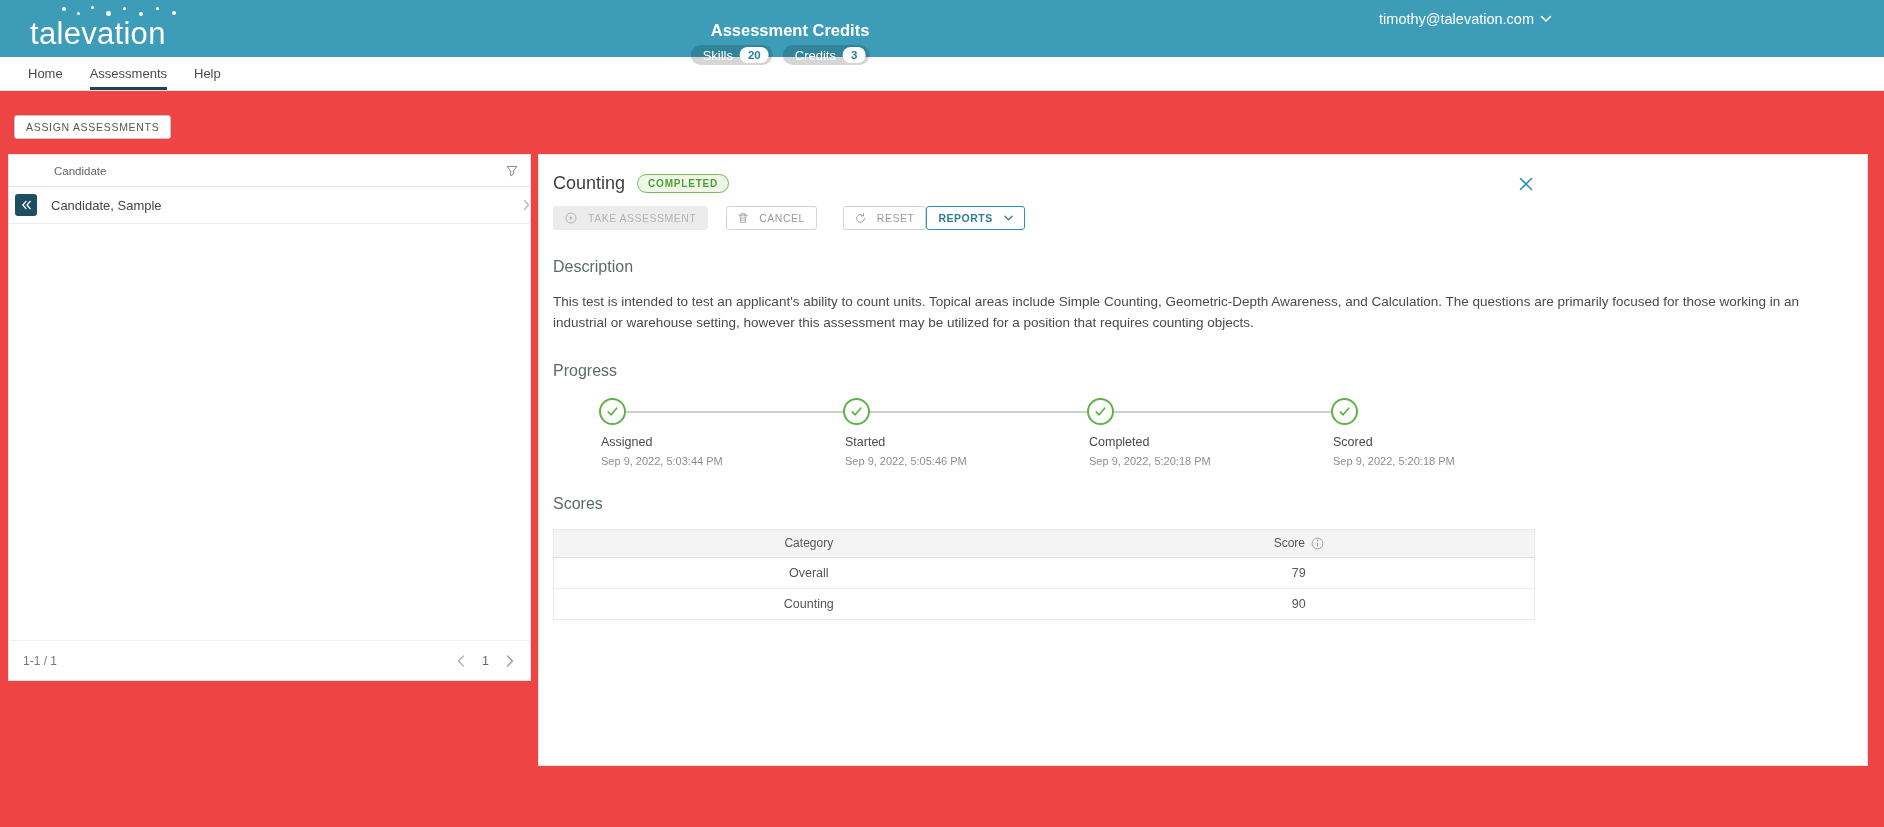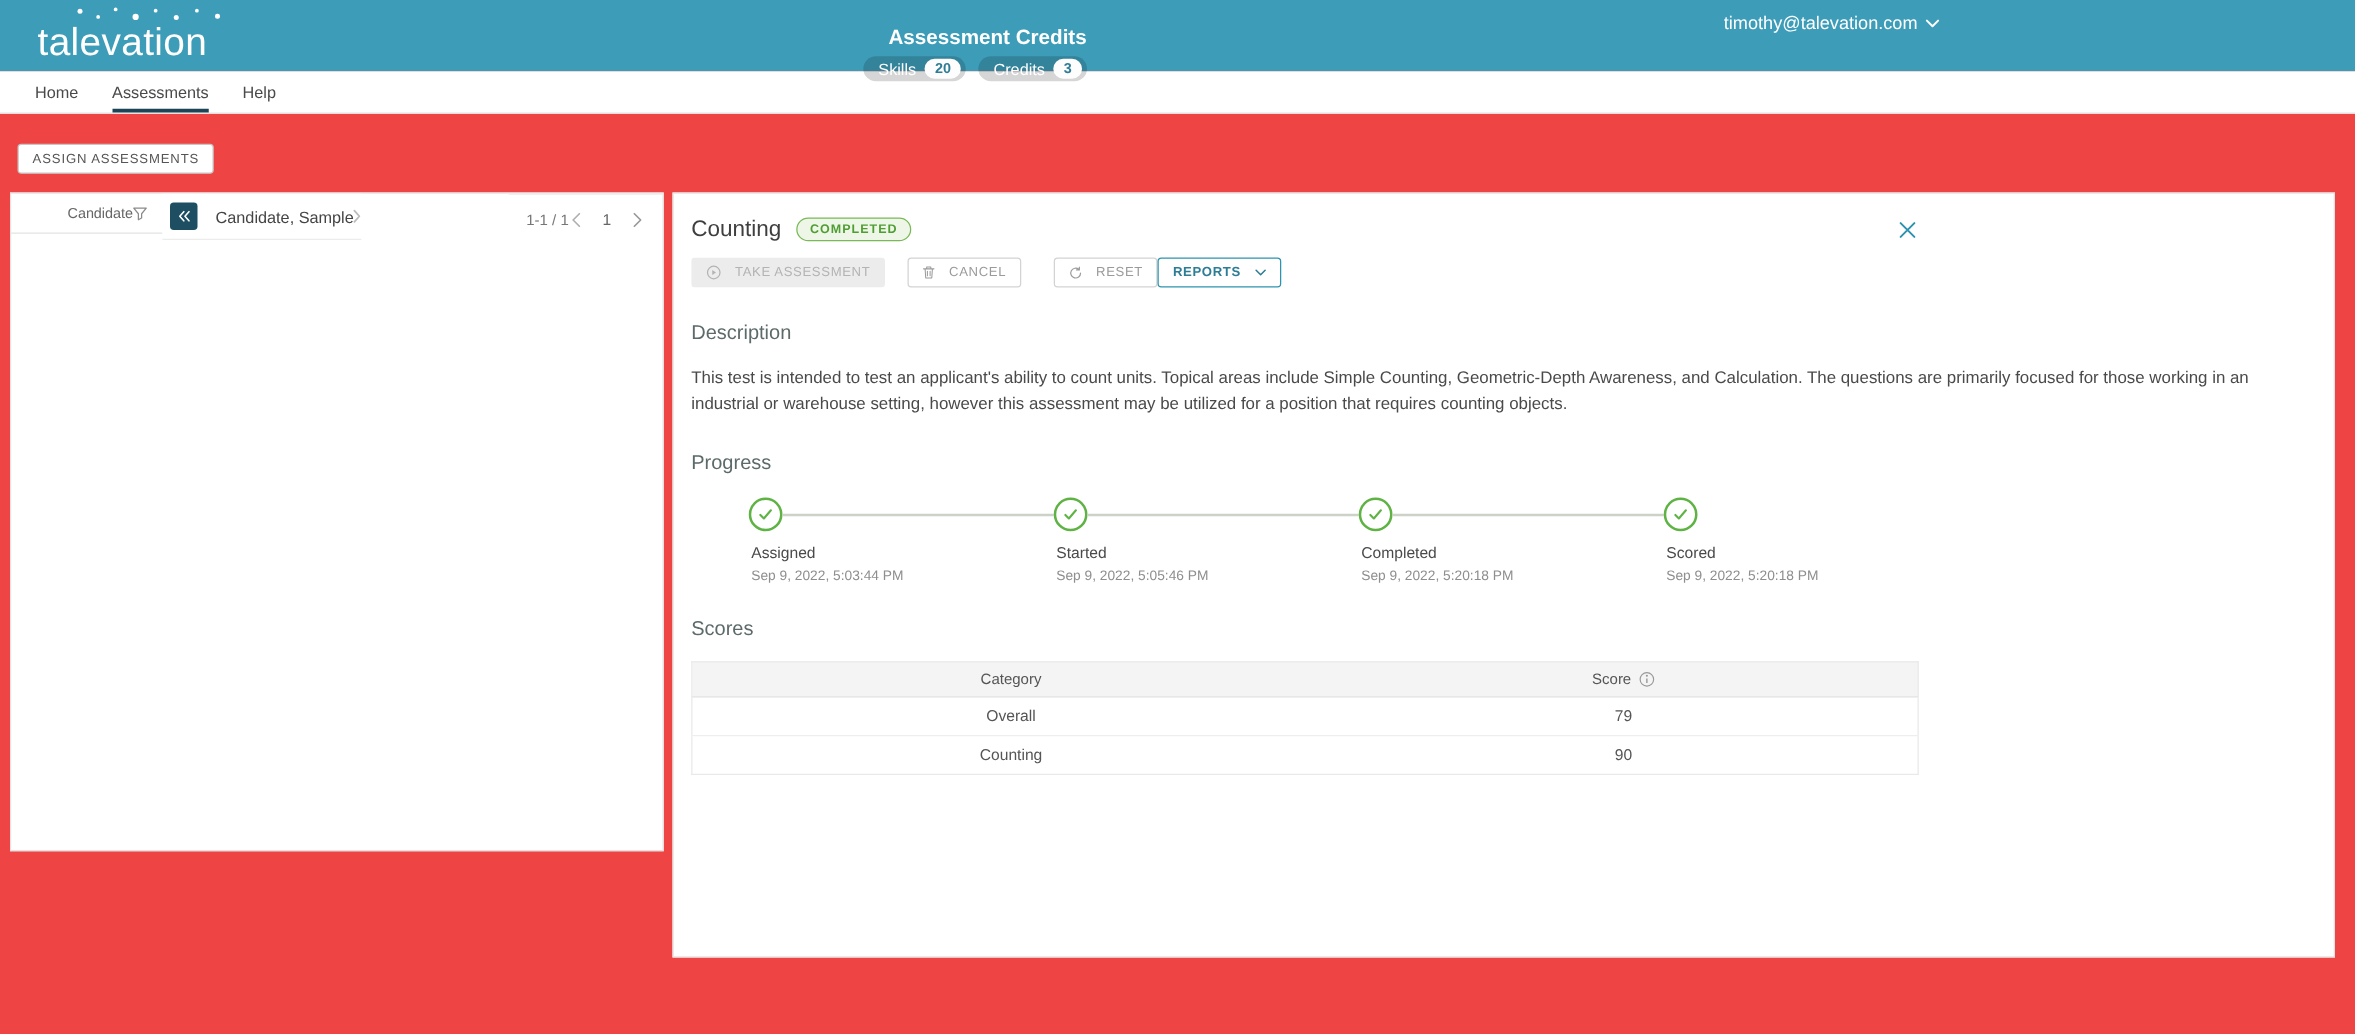--- a/index.html
+++ b/index.html
@@ -24,21 +24,21 @@
   .nav { height:34px; background:#fff; border-bottom:1px solid #e2e2e2; display:flex; align-items:stretch; padding-left:28px; }
   .tab { margin-right:27px; padding:9px 0 0; font-size:13px; color:#4a4a4a; border-bottom:3px solid transparent; cursor:pointer; }
   .tab.active { border-bottom-color:#1d4456; }
 
   
   .content { padding:24px 16px 0 8px; }
   .assign-btn { margin-left:6px; background:#fff; border:1px solid #c6c6c6; border-radius:3px; color:#555; font-size:10.5px; letter-spacing:0.7px; padding:5px 11px; cursor:pointer; font-family:inherit; }
   .panels { display:flex; gap:7px; margin-top:15px; align-items:flex-start; }
 
   
-  .left-panel { width:523px; height:527px; background:#fff; border:1px solid #e3e3e3; display:flex; flex-direction:row; }
+  .left-panel { width:523px; height:527px; background:#fff; border:1px solid #e3e3e3; display:flex; flex-direction:column; }
   .lp-header { height:32px; border-bottom:1px solid #e3e3e3; display:flex; align-items:center; padding:0 12px 0 45px; font-size:11.5px; color:#666; flex-shrink:0; }
   .lp-filter { margin-left:auto; cursor:pointer; display:flex; }
   .candidate-row { height:37px; border-bottom:1px solid #ececec; display:flex; align-items:center; padding:0 6px; position:relative; cursor:pointer; background:#fff; }
   .collapse-btn { width:22px; height:22px; background:#1d4e61; border:none; border-radius:3px; display:flex; align-items:center; justify-content:center; cursor:pointer; flex-shrink:0; }
   .candidate-name { margin-left:14px; font-size:13px; color:#444; }
   .row-handle { position:absolute; right:0; top:50%; transform:translateY(-50%); display:flex; cursor:pointer; }
   .lp-spacer { flex:1; }
   .lp-footer { height:40px; display:flex; align-items:center; padding:0 14px; font-size:12px; color:#777; border-top:1px solid #f0f0f0; flex-shrink:0; }
   .pager { margin-left:auto; display:flex; align-items:center; gap:15px; }
   .pager .page-num { color:#666; font-size:12.5px; }

